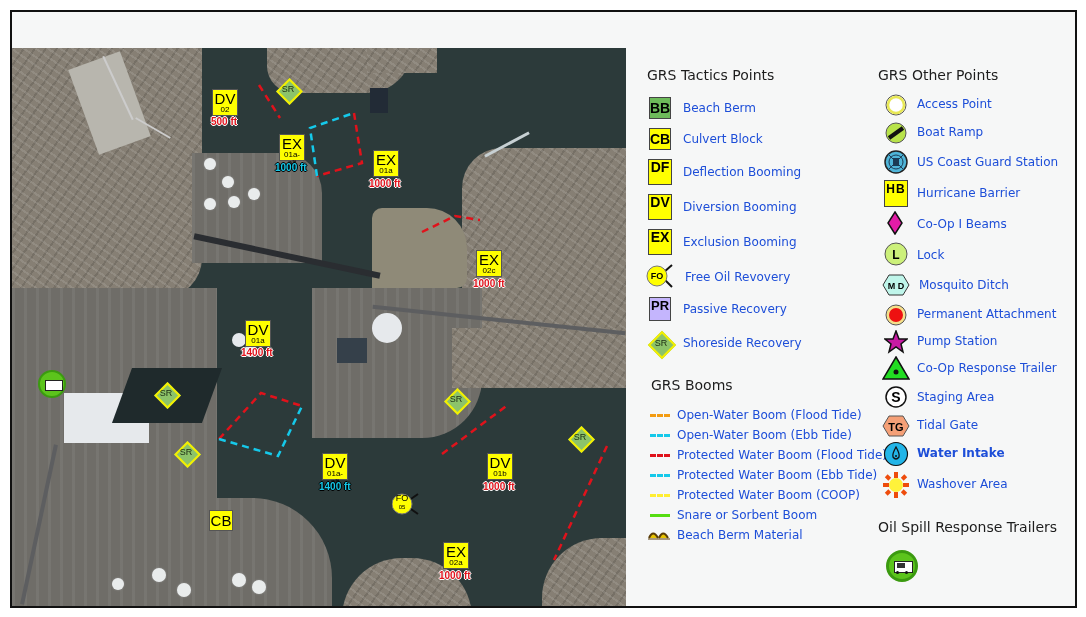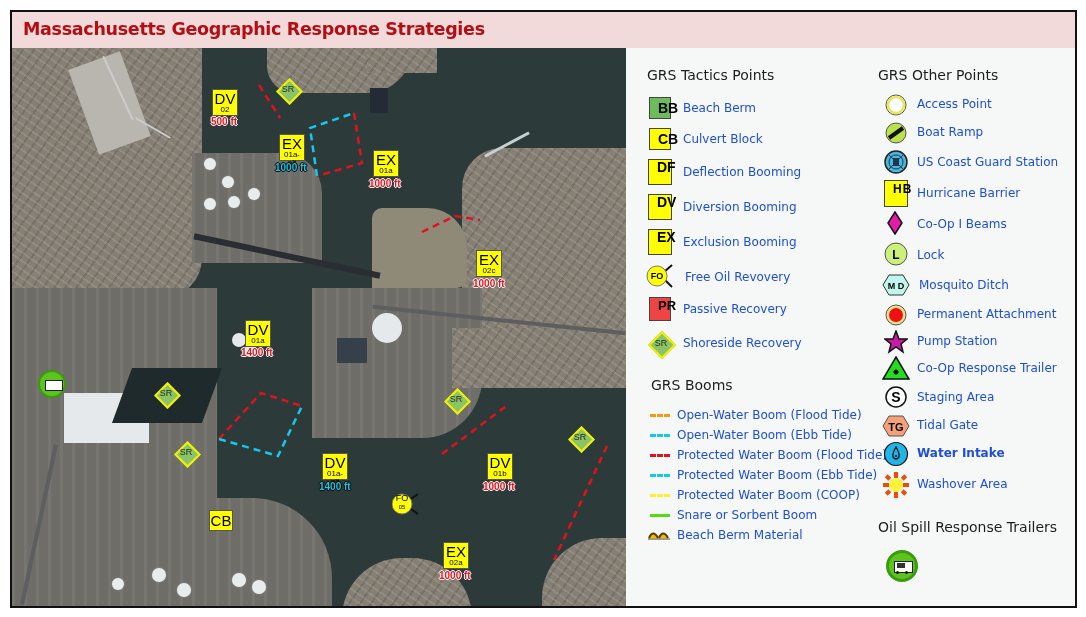--- a/index.html
+++ b/index.html
@@ -34,31 +34,28 @@
   .sr .dia { position:absolute; left:3px; top:3px; width:15px; height:15px; background:#8cc36a; border:2px solid #f3ef00; transform:rotate(45deg); }
   .sr .lbl { position:absolute; left:0; top:5px; width:22px; text-align:center; font-size:9px; color:#1a2a12; font-family:"Liberation Sans", sans-serif; }
 
   .boom { position:absolute; left:0; top:0; }
 
   
   .legend { position:absolute; left:614px; top:36px; width:449px; height:558px; background:#f6f7f7; }
   .lh { position:absolute; font-size:14px; color:#1d1d1d; white-space:nowrap; font-family:"DejaVu Sans", sans-serif; }
   .li { position:absolute; font-size:12px; color:#1d4ed8; white-space:nowrap; font-family:"DejaVu Sans", sans-serif; }
   .sym { position:absolute; }
-  .boxsym { position:absolute; width:22px; height:22px; border:1px solid #444; font-family:"Liberation Sans", sans-serif; font-weight:bold; font-size:14px; text-align:center; line-height:20px; color:#000; box-sizing:border-box;padding-left:8px; }
+  .boxsym { position:absolute; width:22px; height:22px; border:1px solid #444; font-family:"Liberation Sans", sans-serif; font-weight:bold; font-size:14px; text-align:center; line-height:20px; color:#000; box-sizing:border-box; }
   .boxsym.tall { height:26px; line-height:15px; font-size:14px; }
   .dash { position:absolute; width:20px; height:0; border-top:3px dashed; }
 </style>
 </head>
 <body>
 
 <div class="frame">
-  <div class="titlebar">
-    <div class="title">Massachusetts Geographic Response Strategies</div>
-  </div>
 
   <div class="map">
 
     <div class="land dense" style="left:0;top:0;width:190px;height:250px;border-radius:0 0 40px 0;"></div>
     <div class="land sand" style="left:70px;top:10px;width:55px;height:90px;transform:rotate(-20deg);background:#b8b6ae;"></div>
     <div class="land dense" style="left:255px;top:0;width:145px;height:45px;border-radius:0 0 50px 30px;"></div>
     <div class="land dense" style="left:355px;top:0;width:70px;height:25px;"></div>
     <div class="land ind" style="left:180px;top:105px;width:130px;height:110px;border-radius:0 40px 0 0;"></div>
     <div class="land dense" style="left:450px;top:100px;width:164px;height:230px;border-radius:40px 0 0 0;"></div>
     <div class="land sand" style="left:360px;top:160px;width:95px;height:80px;border-radius:10px 40px 10px 0;background:#8f8a78;"></div>
@@ -221,21 +218,21 @@
     <div class="sym" style="left:20px;top:215px;width:30px;height:26px;">
       <svg width="30" height="26">
         <line x1="18" y1="9" x2="26" y2="2" stroke="#111" stroke-width="2"></line>
         <line x1="18" y1="16" x2="26" y2="24" stroke="#111" stroke-width="2"></line>
         <circle cx="11" cy="13" r="10" fill="#ffff00" stroke="#777"></circle>
         <text x="11" y="16" text-anchor="middle" font-size="9" font-family="Liberation Sans, sans-serif" font-weight="bold">FO</text>
       </svg>
     </div>
     <div class="li" style="left:59px;top:222px;">Free Oil Revovery</div>
 
-    <div class="boxsym" style="left:23px;top:249px;height:24px;background:#ef4444;line-height:16px;font-size:13px;">PR</div>
+    <div class="boxsym" style="left:23px;top:249px;height:24px;background:#c4b5fd;line-height:16px;font-size:13px;">PR</div>
     <div class="li" style="left:57px;top:254px;">Passive Recovery</div>
 
     <div class="sr" style="left:22px;top:283px;width:26px;height:26px;">
       <div class="dia" style="left:4px;top:4px;width:16px;height:16px;"></div>
       <div class="lbl" style="width:26px;top:7px;">SR</div>
     </div>
     <div class="li" style="left:57px;top:288px;">Shoreside Recovery</div>
 
     <div class="lh" style="left:25px;top:329px;">GRS Booms</div>
 

